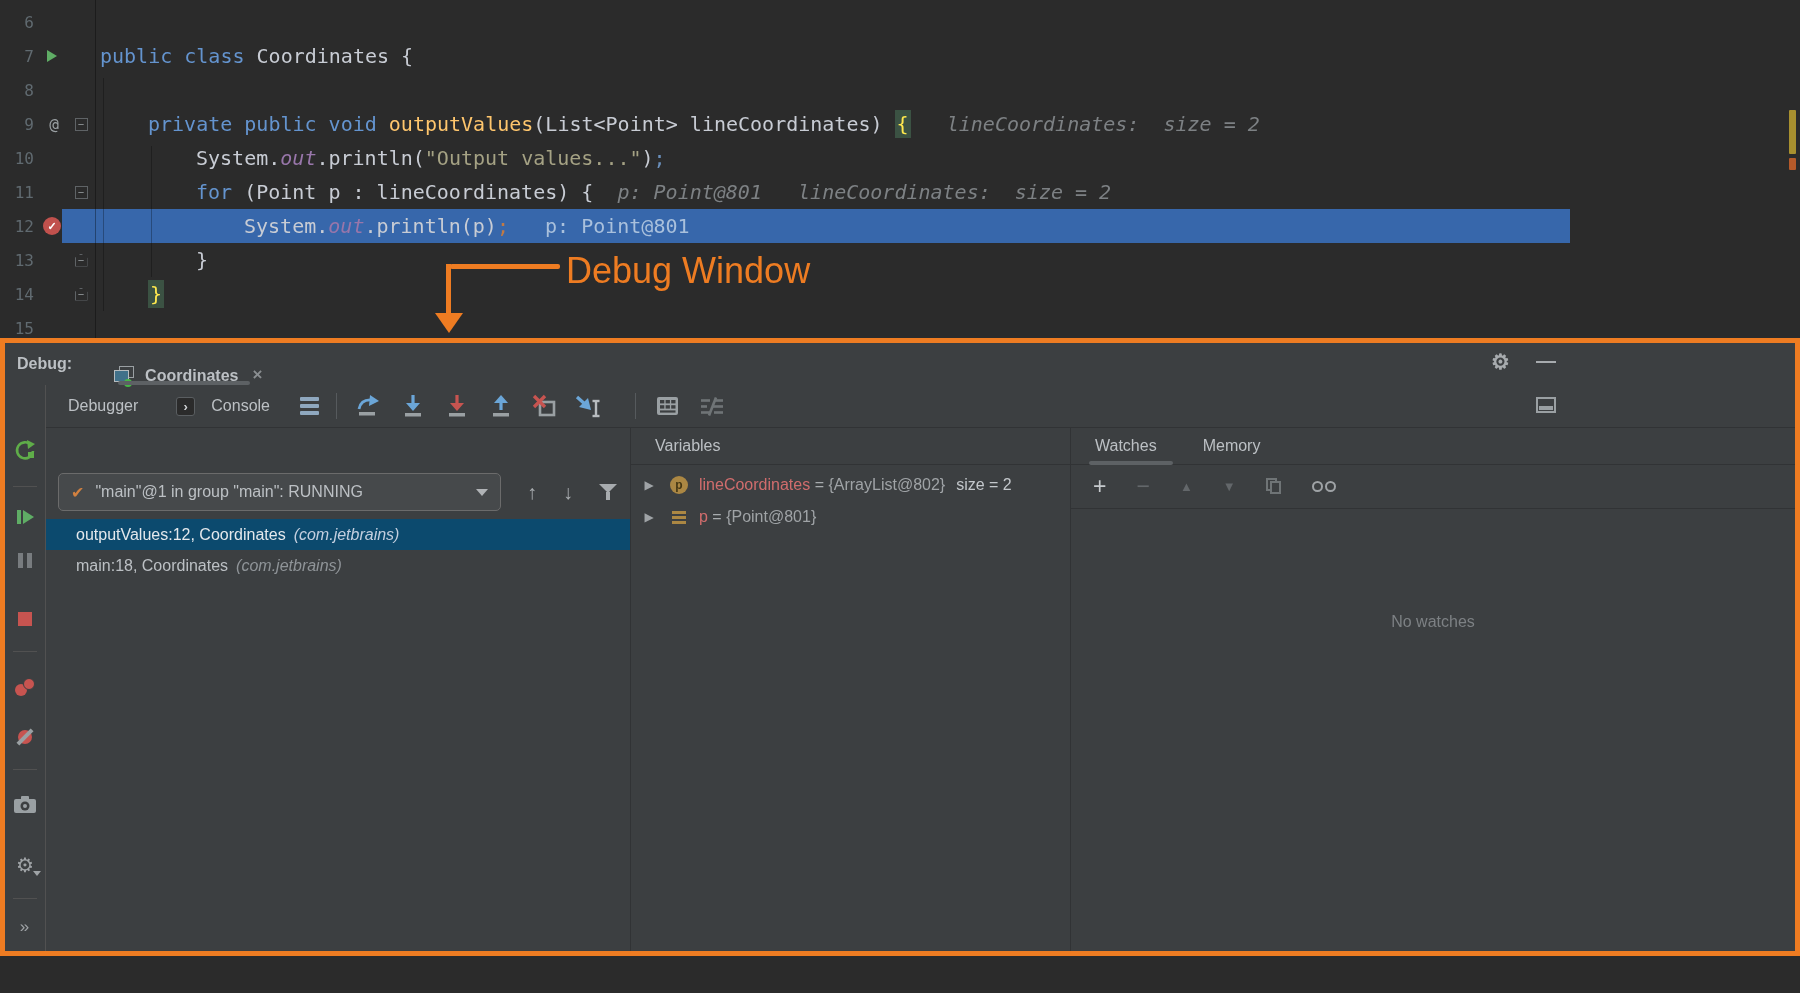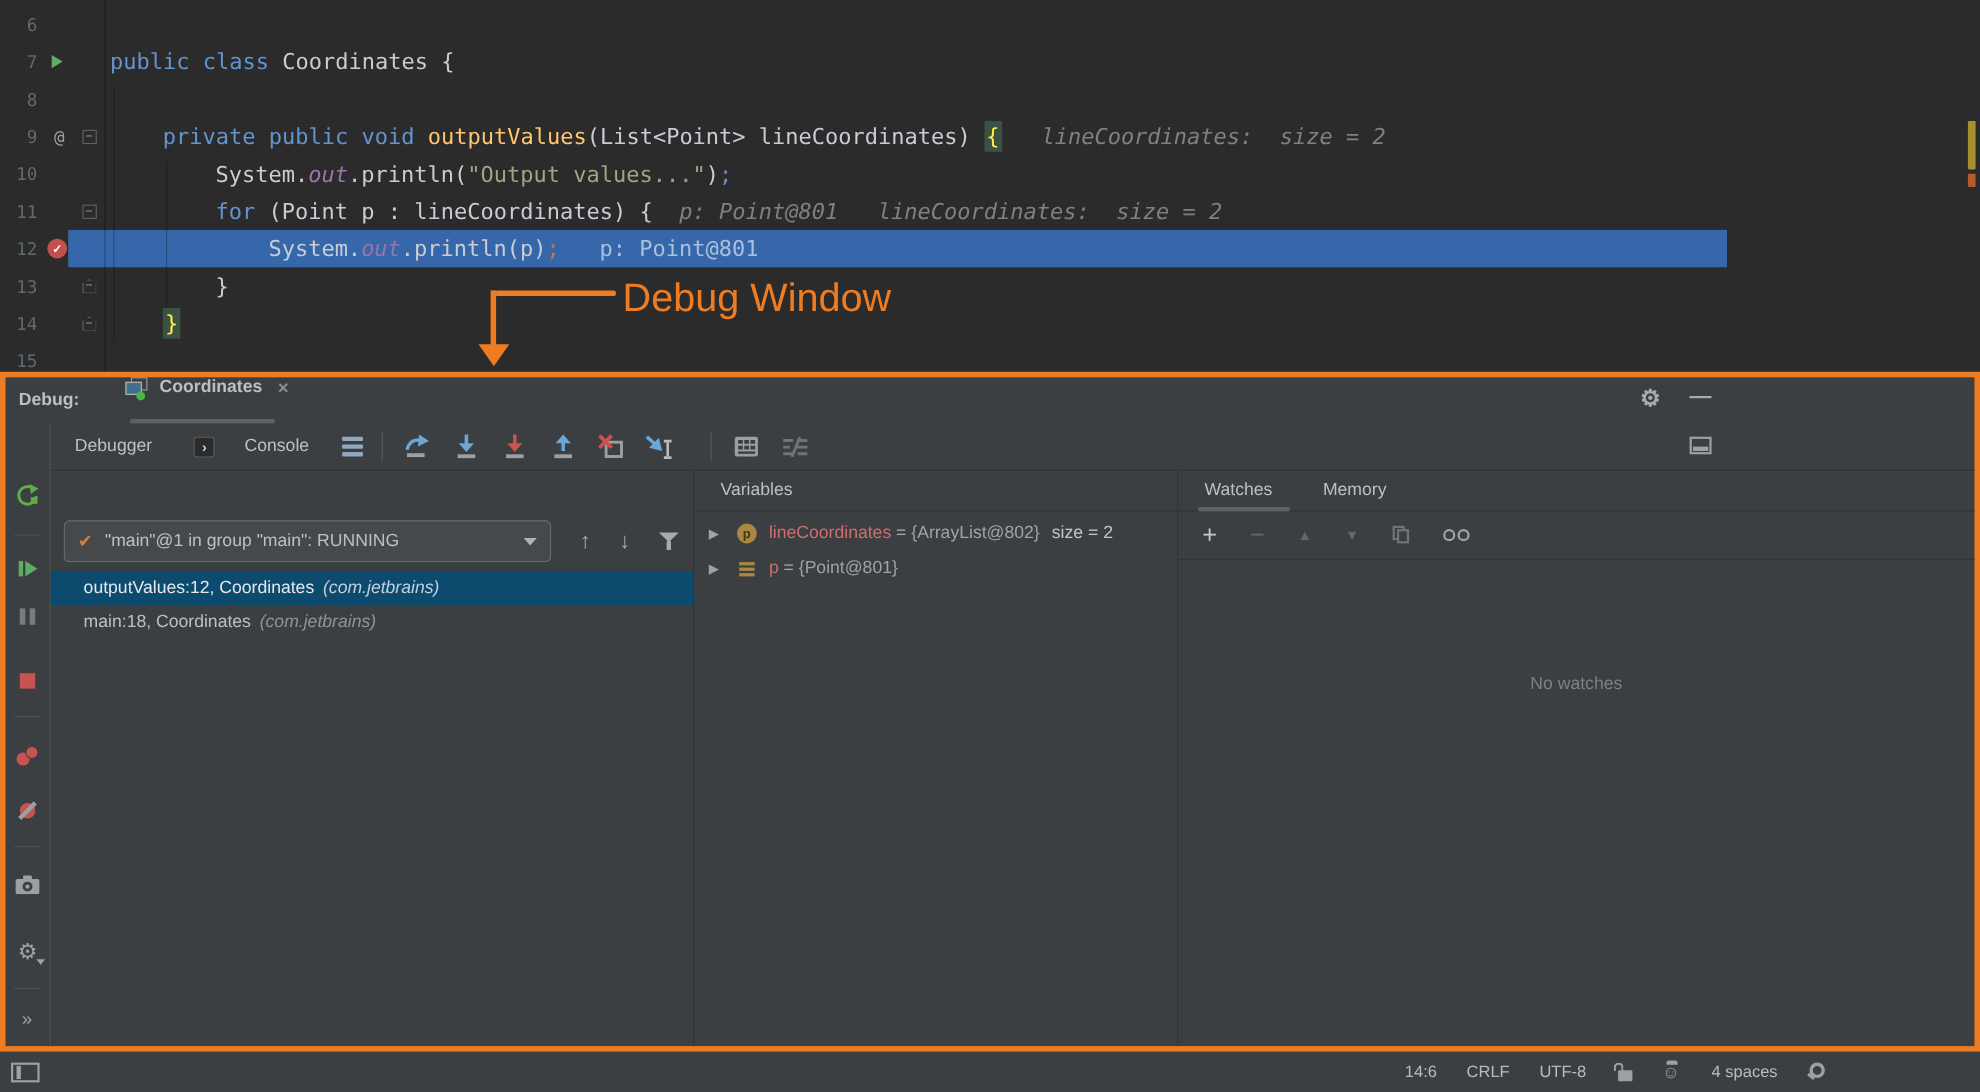--- a/index.html
+++ b/index.html
@@ -49,21 +49,21 @@
   .anno-v { position:absolute; left:446px; top:264px; width:5px; height:50px; background:#ee7c22; z-index:6; }
   .anno-head { position:absolute; left:435px; top:313px; width:0; height:0; z-index:6;
                border-left:14px solid transparent; border-right:14px solid transparent; border-top:20px solid #ee7c22; }
 
   
   .debug-panel { position:absolute; left:0; top:338px; width:1800px; height:618px; background:#3c3f41;
                  border:5px solid #ee7c22; z-index:5; }
 
   .dbg-header { position:absolute; left:0; top:0; right:0; height:42px; display:flex; align-items:center; padding-left:12px;font-weight:bold; }
   .dbg-title { font-size:16px; color:#bcc0c4; }
-  .dbg-tab { display:flex; align-items:flex-start; margin-left:42px; position:relative; height:100%; }
+  .dbg-tab { display:flex; align-items:flex-end; margin-left:42px; position:relative; height:100%; }
   .tab-icon { position:relative; width:22px; height:19px; margin-right:9px; }
   .tab-icon .back { position:absolute; left:5px; top:0; width:15px; height:12px; border:1px solid #9aa0a3; }
   .tab-icon .front { position:absolute; left:0; top:4px; width:15px; height:12px; background:#41718a; border:1px solid #b6bcbf; }
   .tab-icon .dot { position:absolute; left:10px; top:13px; width:8px; height:8px; border-radius:50%; background:#47b747; }
   .dbg-tab-label { font-size:16px; color:#bcc0c4; }
   .dbg-tab-close { font-size:17px; color:#8a8e91; margin-left:14px; }
   .dbg-tab-underline { position:absolute; left:113px; top:38px; width:132px; height:4px; background:#5d6164; border-radius:2px; }
   .dbg-gear { position:absolute; left:1486px; top:7px; font-size:21px; color:#a7abae; }
   .dbg-gear::before { content:"⚙"; }
   .dbg-min { position:absolute; left:1531px; top:6px; font-size:20px; color:#a7abae; }
@@ -343,21 +343,21 @@
       </div>
       <div class="strip-sep" style="top:513px"></div>
       <div class="strip-item" style="top:530px">
         <span class="more-icon">»</span>
       </div>
     </div>
 
     <div class="dbg-toolbar">
       <span class="tb-tab" style="margin-right:38px">Debugger</span>
       <span class="console-icon"></span>
-      <span class="tb-tab" style="margin-left:27px">Console</span>
+      <span class="tb-tab" style="margin-left:16px">Console</span>
       <span class="menu-icon">
           <i></i>
           <i></i>
           <i></i>
         </span>
       <span class="tb-sep"></span>
 
       <span class="tb-ic">
         <svg width="26" height="24" viewBox="0 0 26 24">
           <path d="M3 15 Q5 5 16 6" fill="none" stroke="#6ba6d8" stroke-width="2.8"></path>
@@ -513,37 +513,14 @@
               <i></i>
               <i></i>
             </span>
         </div>
         <div class="no-watches">No watches</div>
       </div>
 
     </div>
   </div>
 
-  <div class="statusbar">
-    <span class="toolwindow-icon">
-        <i></i>
-      </span>
-    <div class="sb-right">
-      <span>14:6</span>
-      <span>CRLF</span>
-      <span>UTF-8</span>
-      <span class="lock-icon">
-          <i class="shackle"></i>
-          <i class="body"></i>
-        </span>
-      <span class="hector-icon">
-          <i class="hat"></i>
-          <i class="face">☺</i>
-        </span>
-      <span>4 spaces</span>
-      <span class="loupe-icon">
-          <i></i>
-          <u></u>
-        </span>
-    </div>
-  </div>
 
 </div>
 
 </body></html>

